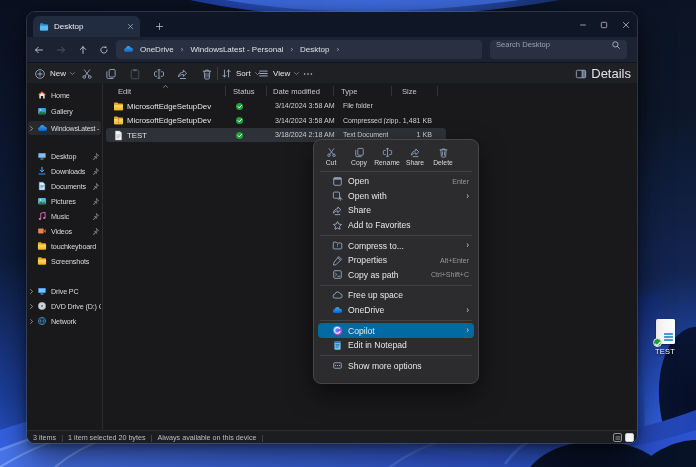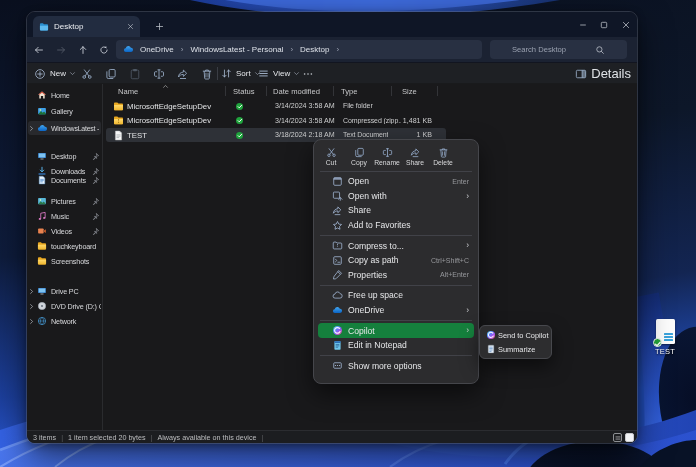--- a/index.html
+++ b/index.html
@@ -35,21 +35,21 @@
   #wc-min { left:548px; } #wc-max { left:569px; } #wc-close { left:591px; }
 
   
   #navbar { position:absolute; left:0; top:25px; width:100%; height:25px; background:#1b2232; }
   .navbtn { position:absolute; top:4px; width:17px; height:17px; display:flex; align-items:center; justify-content:center; color:#c8cdd6; }
   #nav-back{ left:3px; } #nav-fwd{ left:25px; color:#555c69; } #nav-up{ left:47px; } #nav-refresh{ left:68px; }
   #addressbar { position:absolute; left:89px; top:3px; width:366px; height:19px; background:#283042; border-radius:4px; display:flex; align-items:center; padding:0 7px; }
   #addressbar .crumb { font-size:8px; color:#dde1e8; white-space:nowrap; }
   #addressbar .sep { font-size:8px; color:#99a0af; margin:0 7px; }
   #addressbar .cloud { margin-right:6px; }
-  #searchbox { position:absolute; left:463px; top:3px; width:137px; height:19px; background:#283042; border-radius:4px; display:flex; align-items:center; padding:0 22px; }
+  #searchbox { position:absolute; left:463px; top:3px; width:137px; height:19px; background:#283042; border-radius:4px; display:flex; padding:0 6px; }
   #searchbox .ph { flex:1; font-size:8px; color:#9aa1b0; }
 
   
   #toolbar { position:absolute; left:0; top:50px; width:100%; height:21px; background:#1e2024; border-top:1px solid #121520; }
   .tbtn { position:absolute; top:2px; height:17px; display:flex; align-items:center; justify-content:center; color:#a9bad2; }
   .tbtn .txt { font-size:8px; color:#e4e6ea; margin:0 3px 0 4px; }
   .tbtn .car { color:#9aa1ad; }
   #tb-new { left:5px; padding:0 2px; }
   .tico { position:absolute; top:2px; width:17px; height:17px; display:flex; align-items:center; justify-content:center; color:#9fb4ce; }
   #tb-cut{left:51px;} #tb-copy{left:75px;} #tb-paste{left:99px; opacity:.38;} #tb-rename{left:123px;} #tb-share{left:147px;} #tb-del{left:171px;}
@@ -97,21 +97,21 @@
 
   
   #ctxmenu { position:absolute; left:313px; top:139px; width:166px; height:245px; background:#2c2c2e; border:1px solid #45464b;
              border-radius:8px; box-shadow:0 10px 24px rgba(0,0,0,.55); padding:3px 4px; }
   #quickrow { display:flex; justify-content:flex-start; gap:2px; padding:2px 0 1px 0; }
   .qbtn { width:26px; display:flex; flex-direction:column; align-items:center; border-radius:4px; padding:1px 0; }
   .qbtn .qi { height:12px; display:flex; align-items:center; justify-content:center; color:#9db4d6; }
   .qbtn .ql { font-size:6.8px; color:#d8d9db; margin-top:1px; }
   .msep { height:1px; background:#414248; margin:2.5px 2px; }
   .mitem { height:14.6px; display:flex; align-items:center; border-radius:4px; padding:0 5px 0 4px; }
-  .mitem.hover { background:#15803d; }
+  .mitem.hover { background:#0369a1; }
   .mitem .chk { flex:0 0 10px; color:#e8e9eb; display:flex; align-items:center; }
   .mitem .mic { flex:0 0 13px; height:11px; display:flex; align-items:center; justify-content:flex-start; color:#a9bedd; }
   .mitem .mlabel { flex:1 1 auto; font-size:8.6px; color:#e6e7e9; white-space:nowrap; margin-left:3px; }
   .mitem .msc { flex:0 0 auto; font-size:7px; color:#97989c; }
   .mitem .marr { flex:0 0 auto; font-size:8.5px; color:#cbccd0; line-height:1; }
 
   
   #submenu { position:absolute; left:479px; top:325px; width:73px; height:34px; background:#2d2d2f; border:1px solid #47484d;
              border-radius:6px; box-shadow:0 8px 18px rgba(0,0,0,.5); padding:2px 3px; }
   .subitem { height:14px; display:flex; align-items:center; border-radius:3px; padding:0 3px; }
@@ -633,21 +633,21 @@
                 <use href="#i-download"></use>
               </svg>
             </span>
           <span class="slabel">Downloads</span>
           <span class="pin">
               <svg width="9" height="9" viewBox="0 0 16 16">
                 <use href="#i-pin"></use>
               </svg>
             </span>
         </div>
-        <div class="srow" style="top:89px">
+        <div class="srow" style="top:95px">
           <span class="nochev"></span>
             <span class="sicon">
               <svg width="10" height="10" viewBox="0 0 16 16">
                 <use href="#i-doc"></use>
               </svg>
             </span>
           <span class="slabel">Documents</span>
           <span class="pin">
               <svg width="9" height="9" viewBox="0 0 16 16">
                 <use href="#i-pin"></use>
@@ -749,21 +749,21 @@
           <span class="sicon">
               <svg width="10" height="10" viewBox="0 0 16 16">
                 <use href="#i-globe"></use>
               </svg>
             </span>
           <span class="slabel">Network</span>
         </div>
       </div>
 
       <div id="filepane">
-        <div class="fhead" id="fh-name">Name</div>
+        <div class="fhead" id="fh-name">Edit</div>
         <svg class="sortmark" width="7" height="7" viewBox="0 0 16 16" style="transform:rotate(180deg)">
             <use href="#i-chevdown"></use>
           </svg>
         <div class="fhead" id="fh-status">Status</div>
         <div class="fhead" id="fh-date">Date modified</div>
         <div class="fhead" id="fh-type">Type</div>
         <div class="fhead" id="fh-size">Size</div>
         <div class="hsep" style="left:121px"></div>
         <div class="hsep" style="left:162px"></div>
         <div class="hsep" style="left:229px"></div>
@@ -931,36 +931,36 @@
             <use href="#i-compress"></use>
           </svg>
         </span>
       <span class="mlabel">Compress to...</span>
       <span class="marr">›</span>
     </div>
     <div class="mitem">
       <span class="chk"></span>
       <span class="mic">
           <svg width="11" height="11" viewBox="0 0 16 16">
+            <use href="#i-props"></use>
+          </svg>
+        </span>
+      <span class="mlabel">Properties</span>
+      <span class="msc">Alt+Enter</span>
+    </div>
+    <div class="mitem">
+      <span class="chk"></span>
+      <span class="mic">
+          <svg width="11" height="11" viewBox="0 0 16 16">
             <use href="#i-copypath"></use>
           </svg>
         </span>
       <span class="mlabel">Copy as path</span>
       <span class="msc">Ctrl+Shift+C</span>
     </div>
-    <div class="mitem">
-      <span class="chk"></span>
-      <span class="mic">
-          <svg width="11" height="11" viewBox="0 0 16 16">
-            <use href="#i-props"></use>
-          </svg>
-        </span>
-      <span class="mlabel">Properties</span>
-      <span class="msc">Alt+Enter</span>
-    </div>
     <div class="msep"></div>
 
     <div class="mitem">
       <span class="chk"></span>
       <span class="mic">
           <svg width="11" height="11" viewBox="0 0 16 16">
             <use href="#i-cloudline"></use>
           </svg>
         </span>
       <span class="mlabel">Free up space</span>
@@ -1002,32 +1002,14 @@
       <span class="chk"></span>
       <span class="mic">
           <svg width="11" height="11" viewBox="0 0 16 16">
             <use href="#i-moreopts"></use>
           </svg>
         </span>
       <span class="mlabel">Show more options</span>
     </div>
   </div>
 
-  <div id="submenu">
-    <div class="subitem">
-      <span class="mic">
-          <svg width="10" height="10" viewBox="0 0 16 16">
-            <use href="#i-copilot"></use>
-          </svg>
-        </span>
-      <span class="mlabel">Send to Copilot</span>
-    </div>
-    <div class="subitem">
-      <span class="mic">
-          <svg width="10" height="10" viewBox="0 0 16 16">
-            <use href="#i-summarize"></use>
-          </svg>
-        </span>
-      <span class="mlabel">Summarize</span>
-    </div>
-  </div>
 
 </div>
 
 </body></html>

